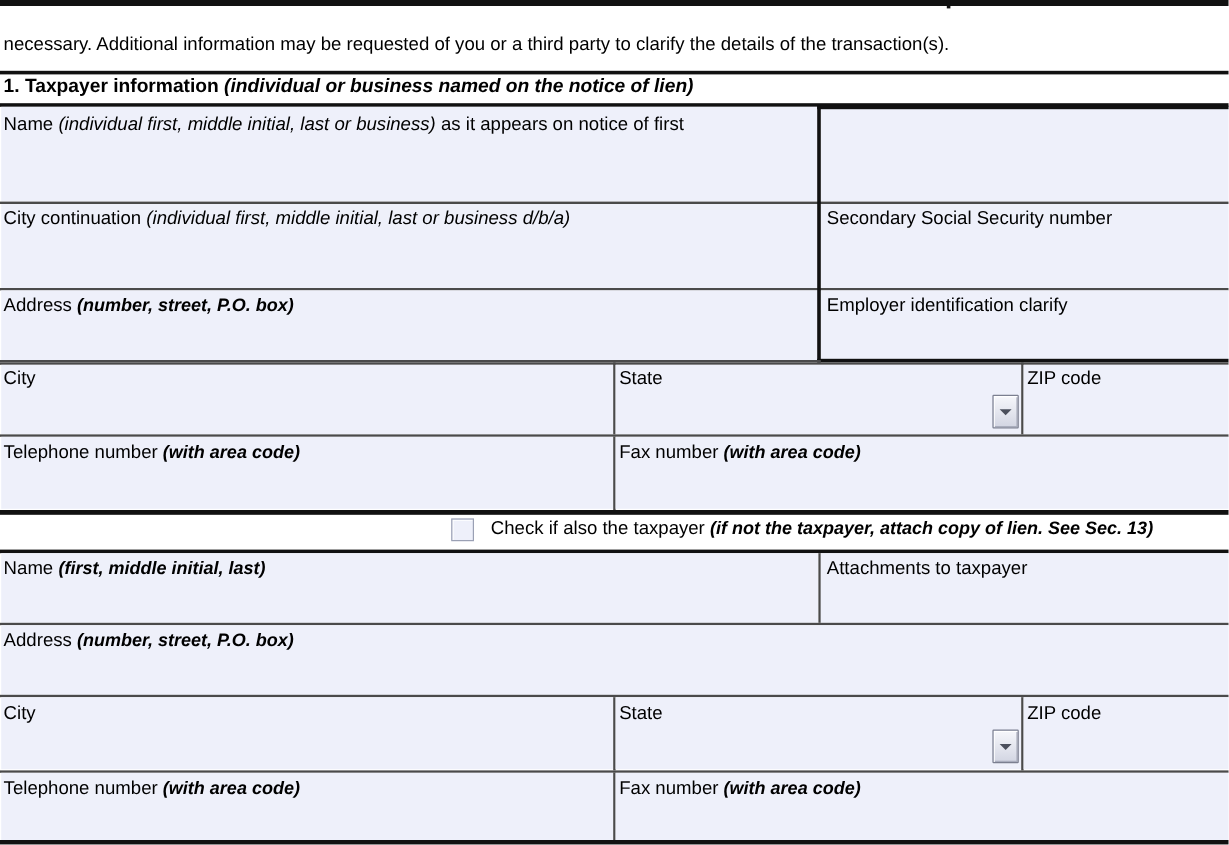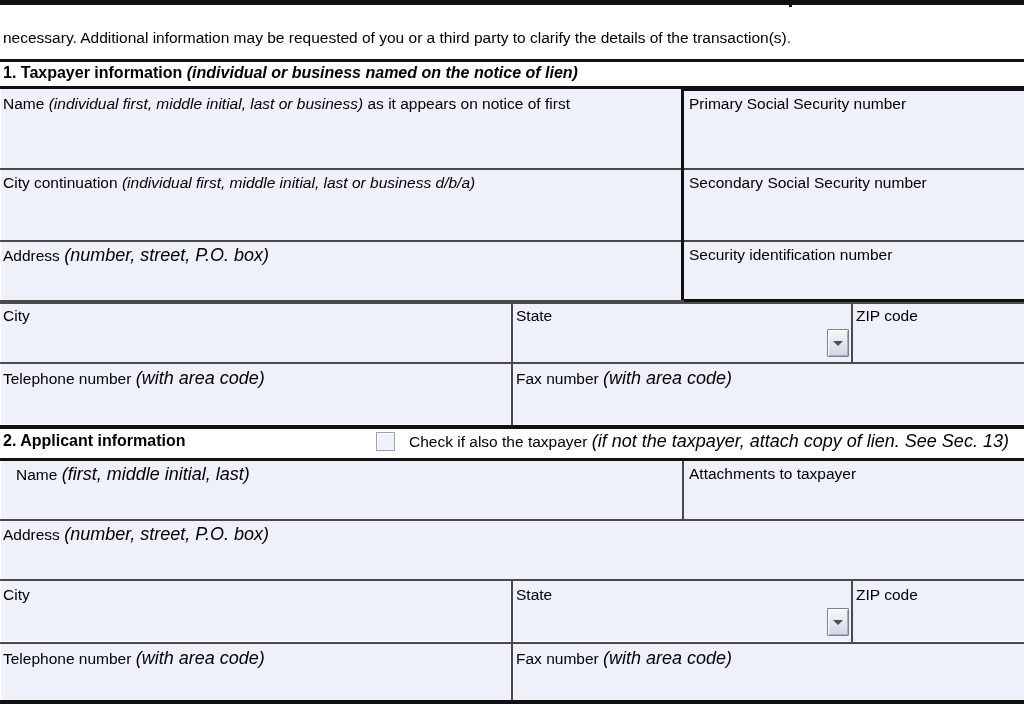--- a/index.html
+++ b/index.html
@@ -40,21 +40,21 @@
   .lbl {
     position: absolute;
     box-sizing: border-box;
     font-size: 15.5px;
     line-height: 18px;
     white-space: nowrap;
     color: #000;
   }
   .lbl .it { font-style: italic; }
   .lbl .it-u { font-style: italic; }
-  .lbl .small-it { font-style: italic; font-size: 18px; }
+  .lbl .small-it { font-style: italic; font-size: 15px; font-weight: bold; }
 
   .sec-head {
     position: absolute;
     font-size: 16px;
     font-weight: bold;
     white-space: nowrap;
     line-height: 18px;
   }
   .sec-head .sub {
     font-style: italic;
@@ -126,21 +126,20 @@
   </div>
 
   <div class="abs rule-thick" style="left:0; top:86px; width:1024px; height:3px;"></div>
 
   <div class="field" style="left:1px; top:89px; width:681px; height:79px;"></div>
   <div class="lbl" style="left:3px; top:95px;">
     <span>Name </span><span class="it"><span>(</span></span><span class="it-u">individual</span><span class="it"> first, middle initial, last</span><span class="it"> or </span><span class="it-u">business</span><span class="it">)</span><span> as it appears on notice of first</span>
   </div>
 
   <div class="field" style="left:684px; top:89px; width:340px; height:79px;"></div>
-  <div class="lbl" style="left:689px; top:95px;">Primary Social Security number</div>
 
   <div class="abs rule-thin" style="left:0; top:168px; width:683px; height:2px;"></div>
   <div class="abs rule-thin" style="left:683px; top:168px; width:341px; height:2px;"></div>
 
   <div class="field" style="left:1px; top:170px; width:681px; height:70px;"></div>
   <div class="lbl" style="left:3px; top:174px;">
     <span>City continuation </span><span class="it">(</span><span class="it-u">individual</span><span class="it"> first, middle initial, last</span><span class="it"> or </span><span class="it-u">business</span><span class="it"> d/b/a</span><span class="it">)</span>
   </div>
 
   <div class="field" style="left:684px; top:170px; width:340px; height:70px;"></div>
@@ -149,21 +148,21 @@
   <div class="abs rule-thin" style="left:0; top:240px; width:683px; height:2px;"></div>
   <div class="abs rule-thin" style="left:683px; top:240px; width:341px; height:2px;"></div>
 
   <div class="field" style="left:1px; top:242px; width:681px; height:58px;"></div>
   <div class="lbl" style="left:3px; top:246px;">
     <span>Address</span>
     <span class="small-it">(number, street, P.O. box)</span>
   </div>
 
   <div class="field" style="left:684px; top:242px; width:340px; height:58px;"></div>
-  <div class="lbl" style="left:689px; top:246px;">Security identification number</div>
+  <div class="lbl" style="left:689px; top:246px;">Employer identification clarify</div>
 
   <div class="abs" style="left:681px; top:88px; width:343px; height:214px; border-left:3px solid #111; border-top:3px solid #111; border-bottom:3px solid #111;"></div>
 
   <div class="abs rule-thin" style="left:0; top:300px; width:684px; height:2px;"></div>
 
   <div class="abs rule-thin" style="left:0; top:302px; width:1024px; height:2px;"></div>
 
   <div class="field" style="left:1px; top:304px; width:510px; height:58px;"></div>
   <div class="lbl" style="left:3px; top:307px;">City</div>
 
@@ -191,36 +190,32 @@
   <div class="abs rule-vert" style="left:511px; top:364px; width:2px; height:61px;"></div>
 
   <div class="field" style="left:513px; top:364px; width:511px; height:60px;"></div>
   <div class="lbl" style="left:516px; top:369px;">
     <span>Fax number</span>
     <span class="small-it">(with area code)</span>
   </div>
 
   <div class="abs rule-thick" style="left:0; top:425px; width:1024px; height:4px;"></div>
 
-  <div class="sec-head" style="left:3px; top:432px;">
-    <span>2.</span>
-    <span>Applicant information</span>
-  </div>
 
   <div class="cbox" style="left:376px; top:432px;"></div>
 
   <div class="lbl" style="left:409px; top:432px;">
     <span>Check if also the taxpayer</span>
     <span class="small-it">(if not the taxpayer, attach copy of lien. See Sec. 13)</span>
   </div>
 
   <div class="abs rule-thick" style="left:0; top:458px; width:1024px; height:3px;"></div>
 
   <div class="field" style="left:1px; top:461px; width:681px; height:58px;"></div>
-  <div class="lbl" style="left:16px; top:465px;">
+  <div class="lbl" style="left:3px; top:465px;">
     <span>Name</span>
     <span class="small-it">(first, middle initial, last)</span>
   </div>
 
   <div class="abs rule-vert" style="left:682px; top:461px; width:2px; height:58px;"></div>
 
   <div class="field" style="left:684px; top:461px; width:340px; height:58px;"></div>
   <div class="lbl" style="left:689px; top:465px;">Attachments to taxpayer</div>
 
   <div class="abs rule-thin" style="left:0; top:519px; width:1024px; height:2px;"></div>

